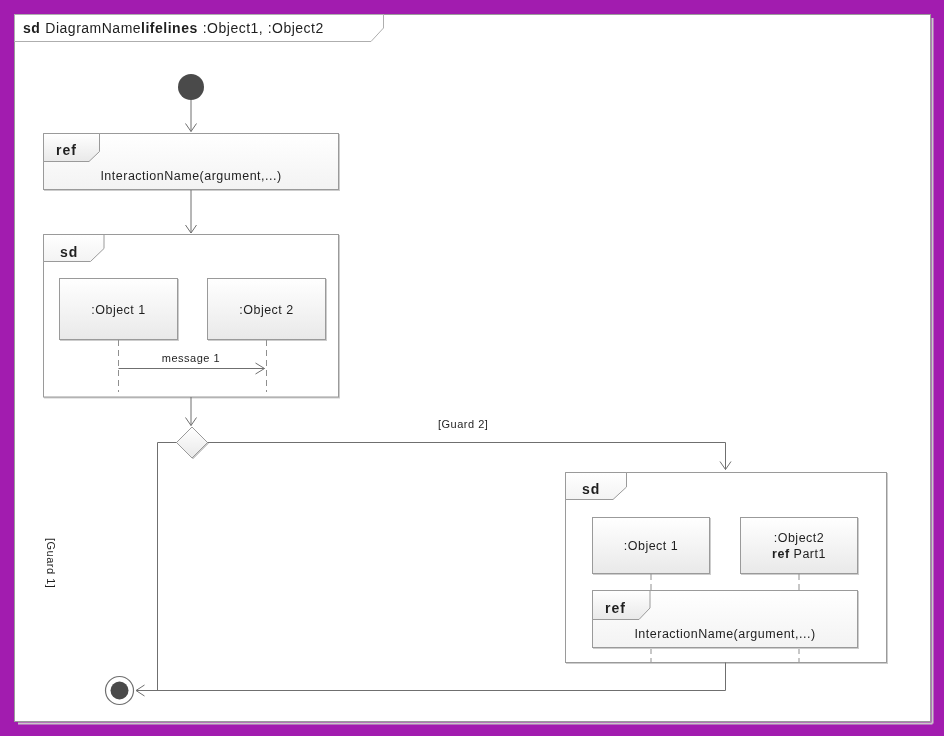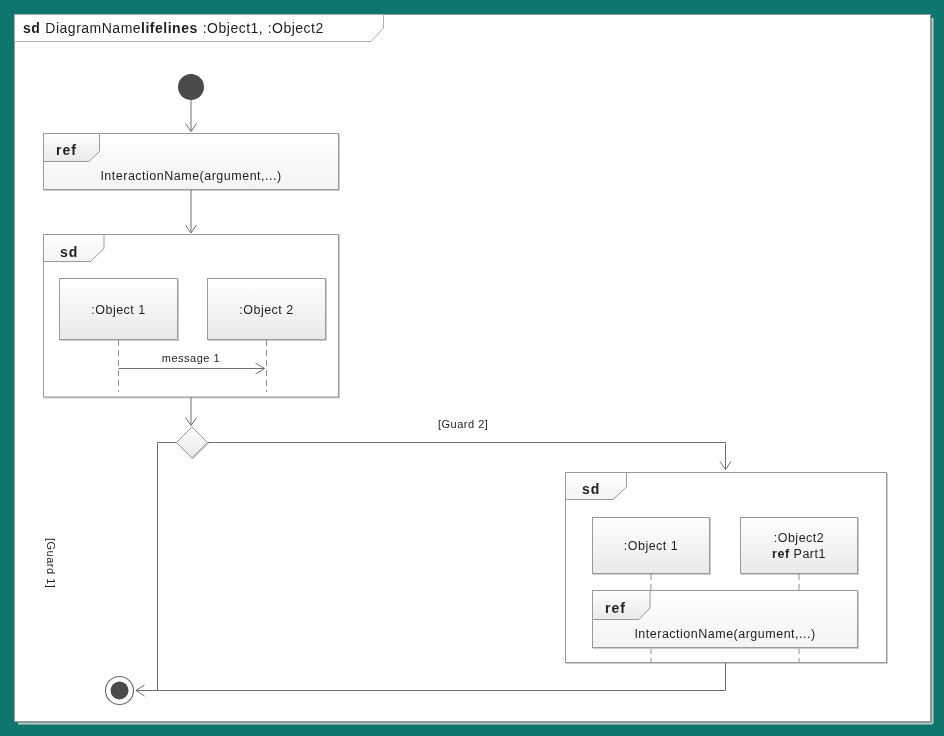--- a/index.html
+++ b/index.html
@@ -7,21 +7,21 @@
     padding: 0;
     background: #ffffff;
     width: 944px;
     height: 736px;
     font-family: "Liberation Sans", sans-serif;
   }
   .canvas {
     position: relative;
     width: 944px;
     height: 736px;
-    background: #0f766e;
+    background: #a21caf;
     overflow: hidden;
   }
   svg { display: block; }
   text {
     font-family: "Liberation Sans", "DejaVu Sans", sans-serif;
     fill: #1f1f1f;
     letter-spacing: 0.5px;
   }
   .t-title { font-size: 14px; }
   .t-tab { font-size: 14px; font-weight: bold; letter-spacing: 1px; }

